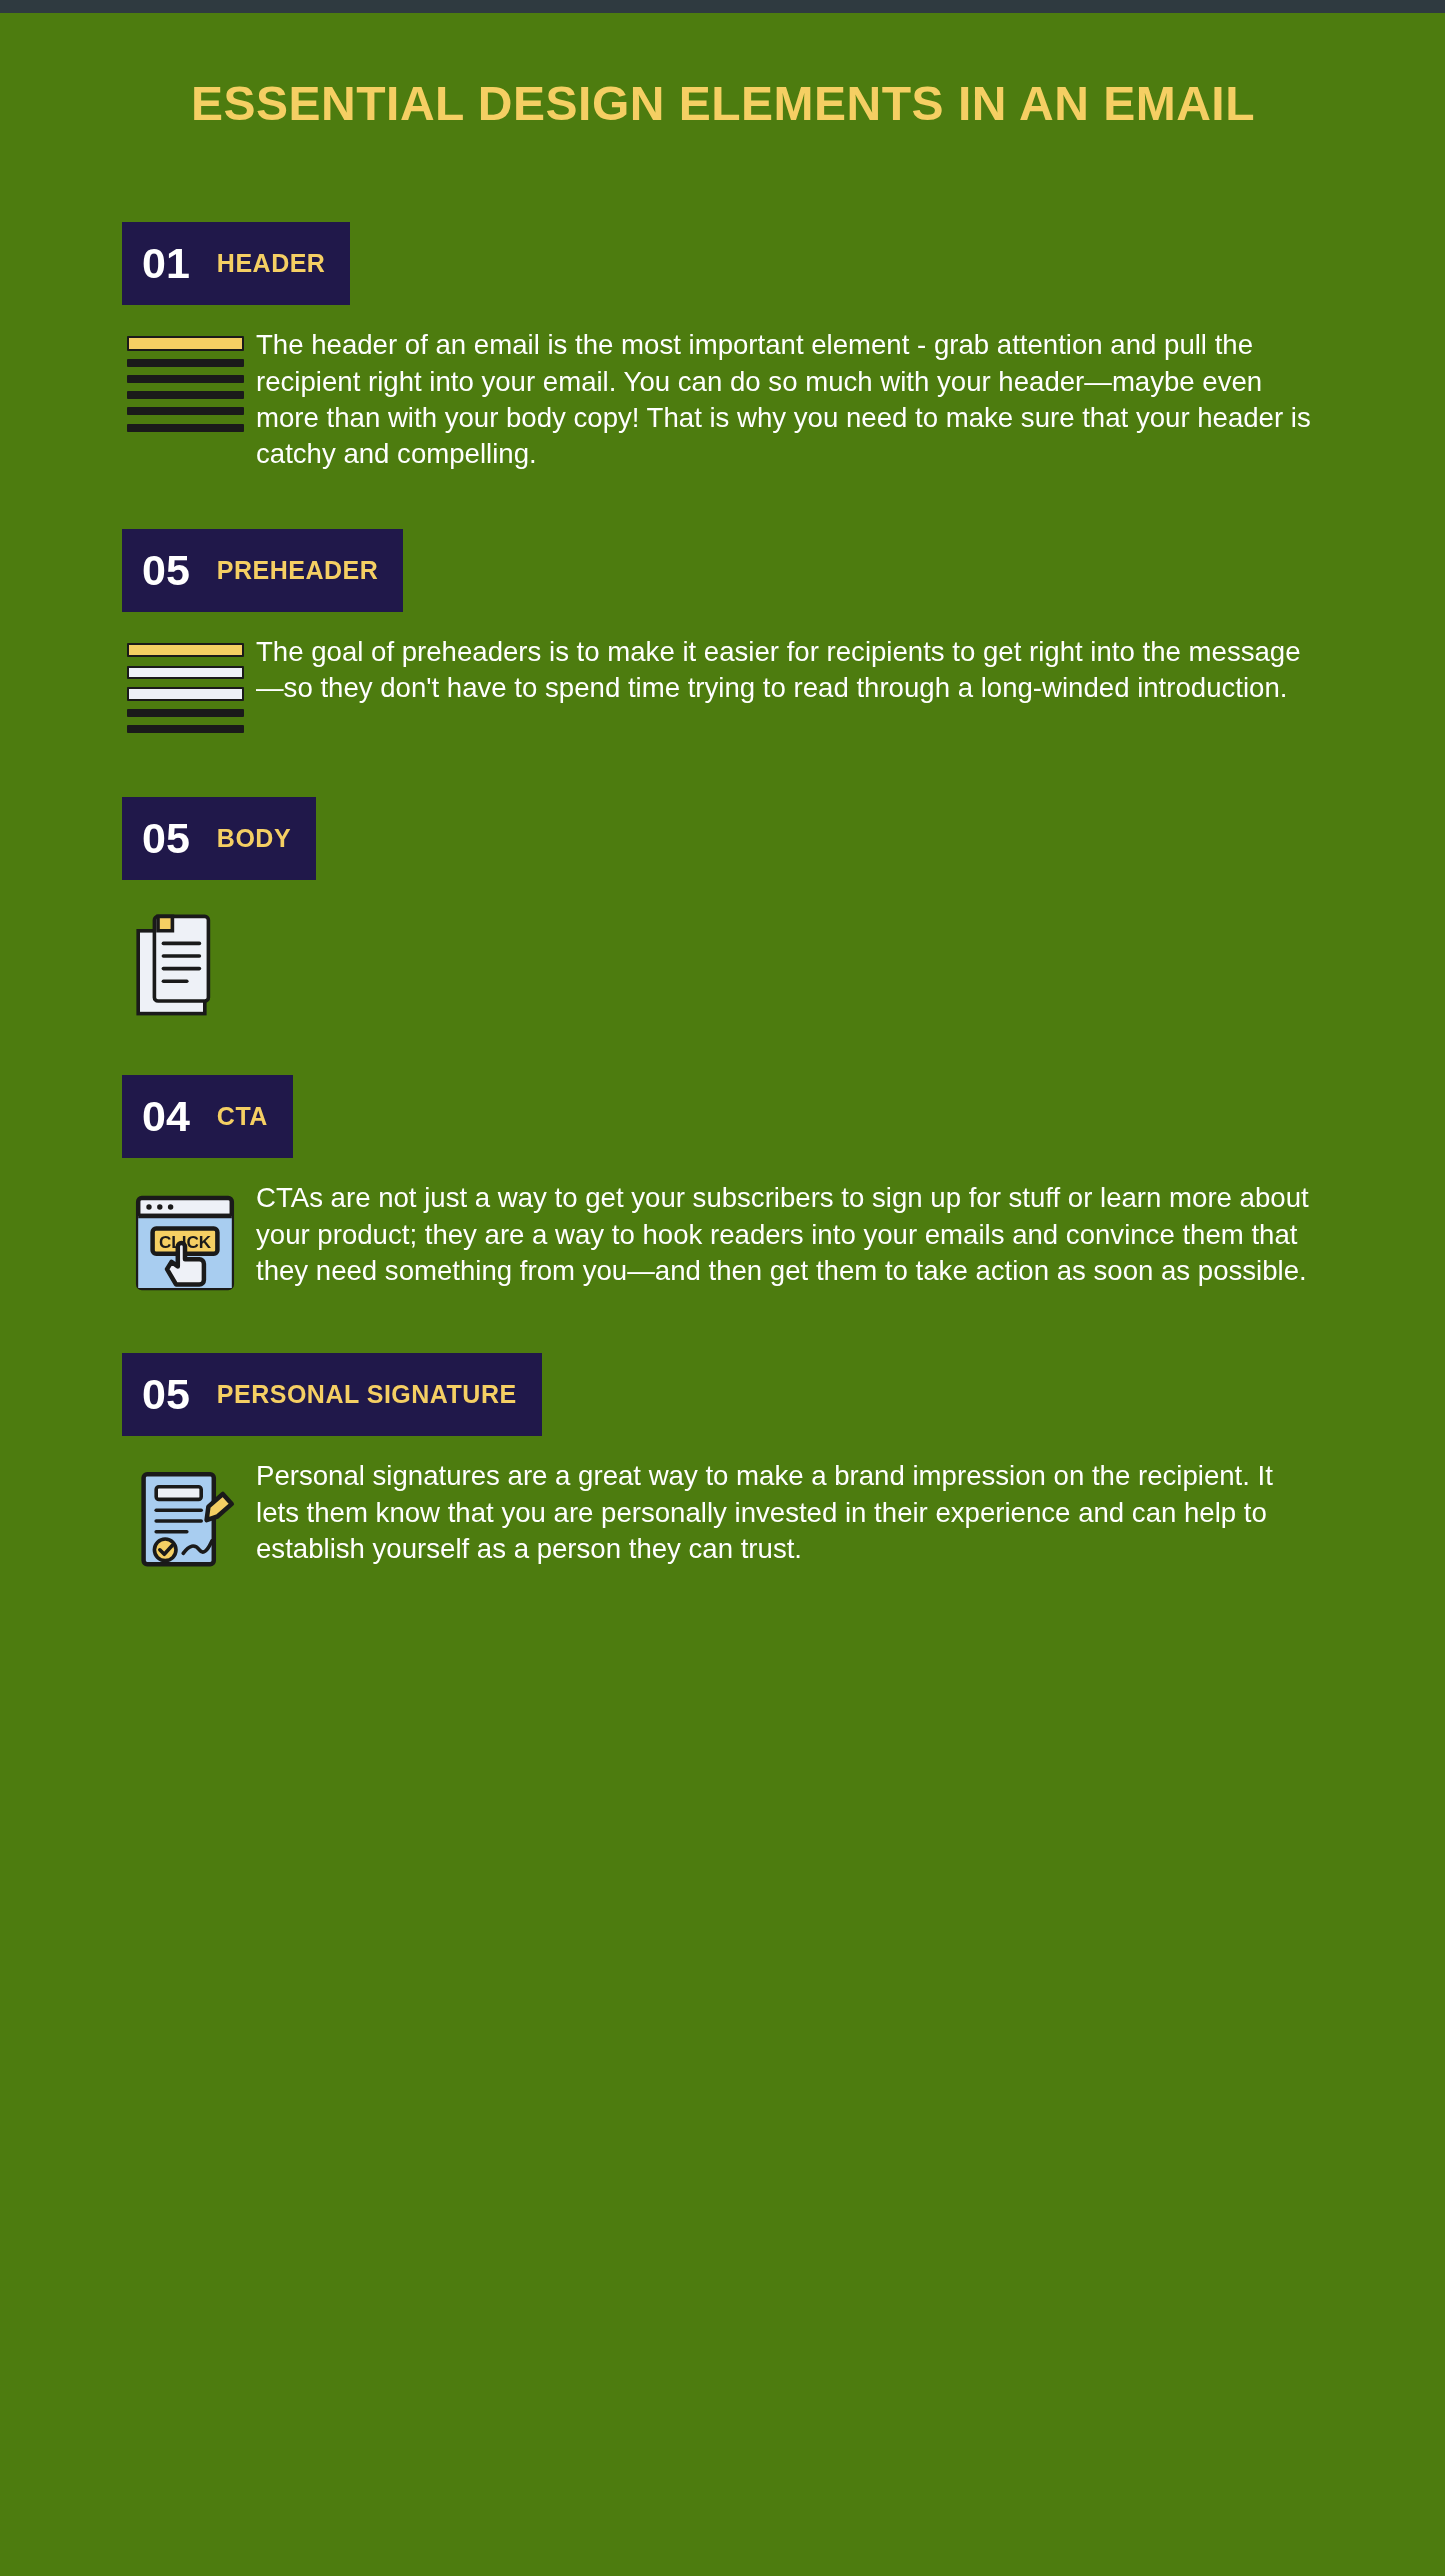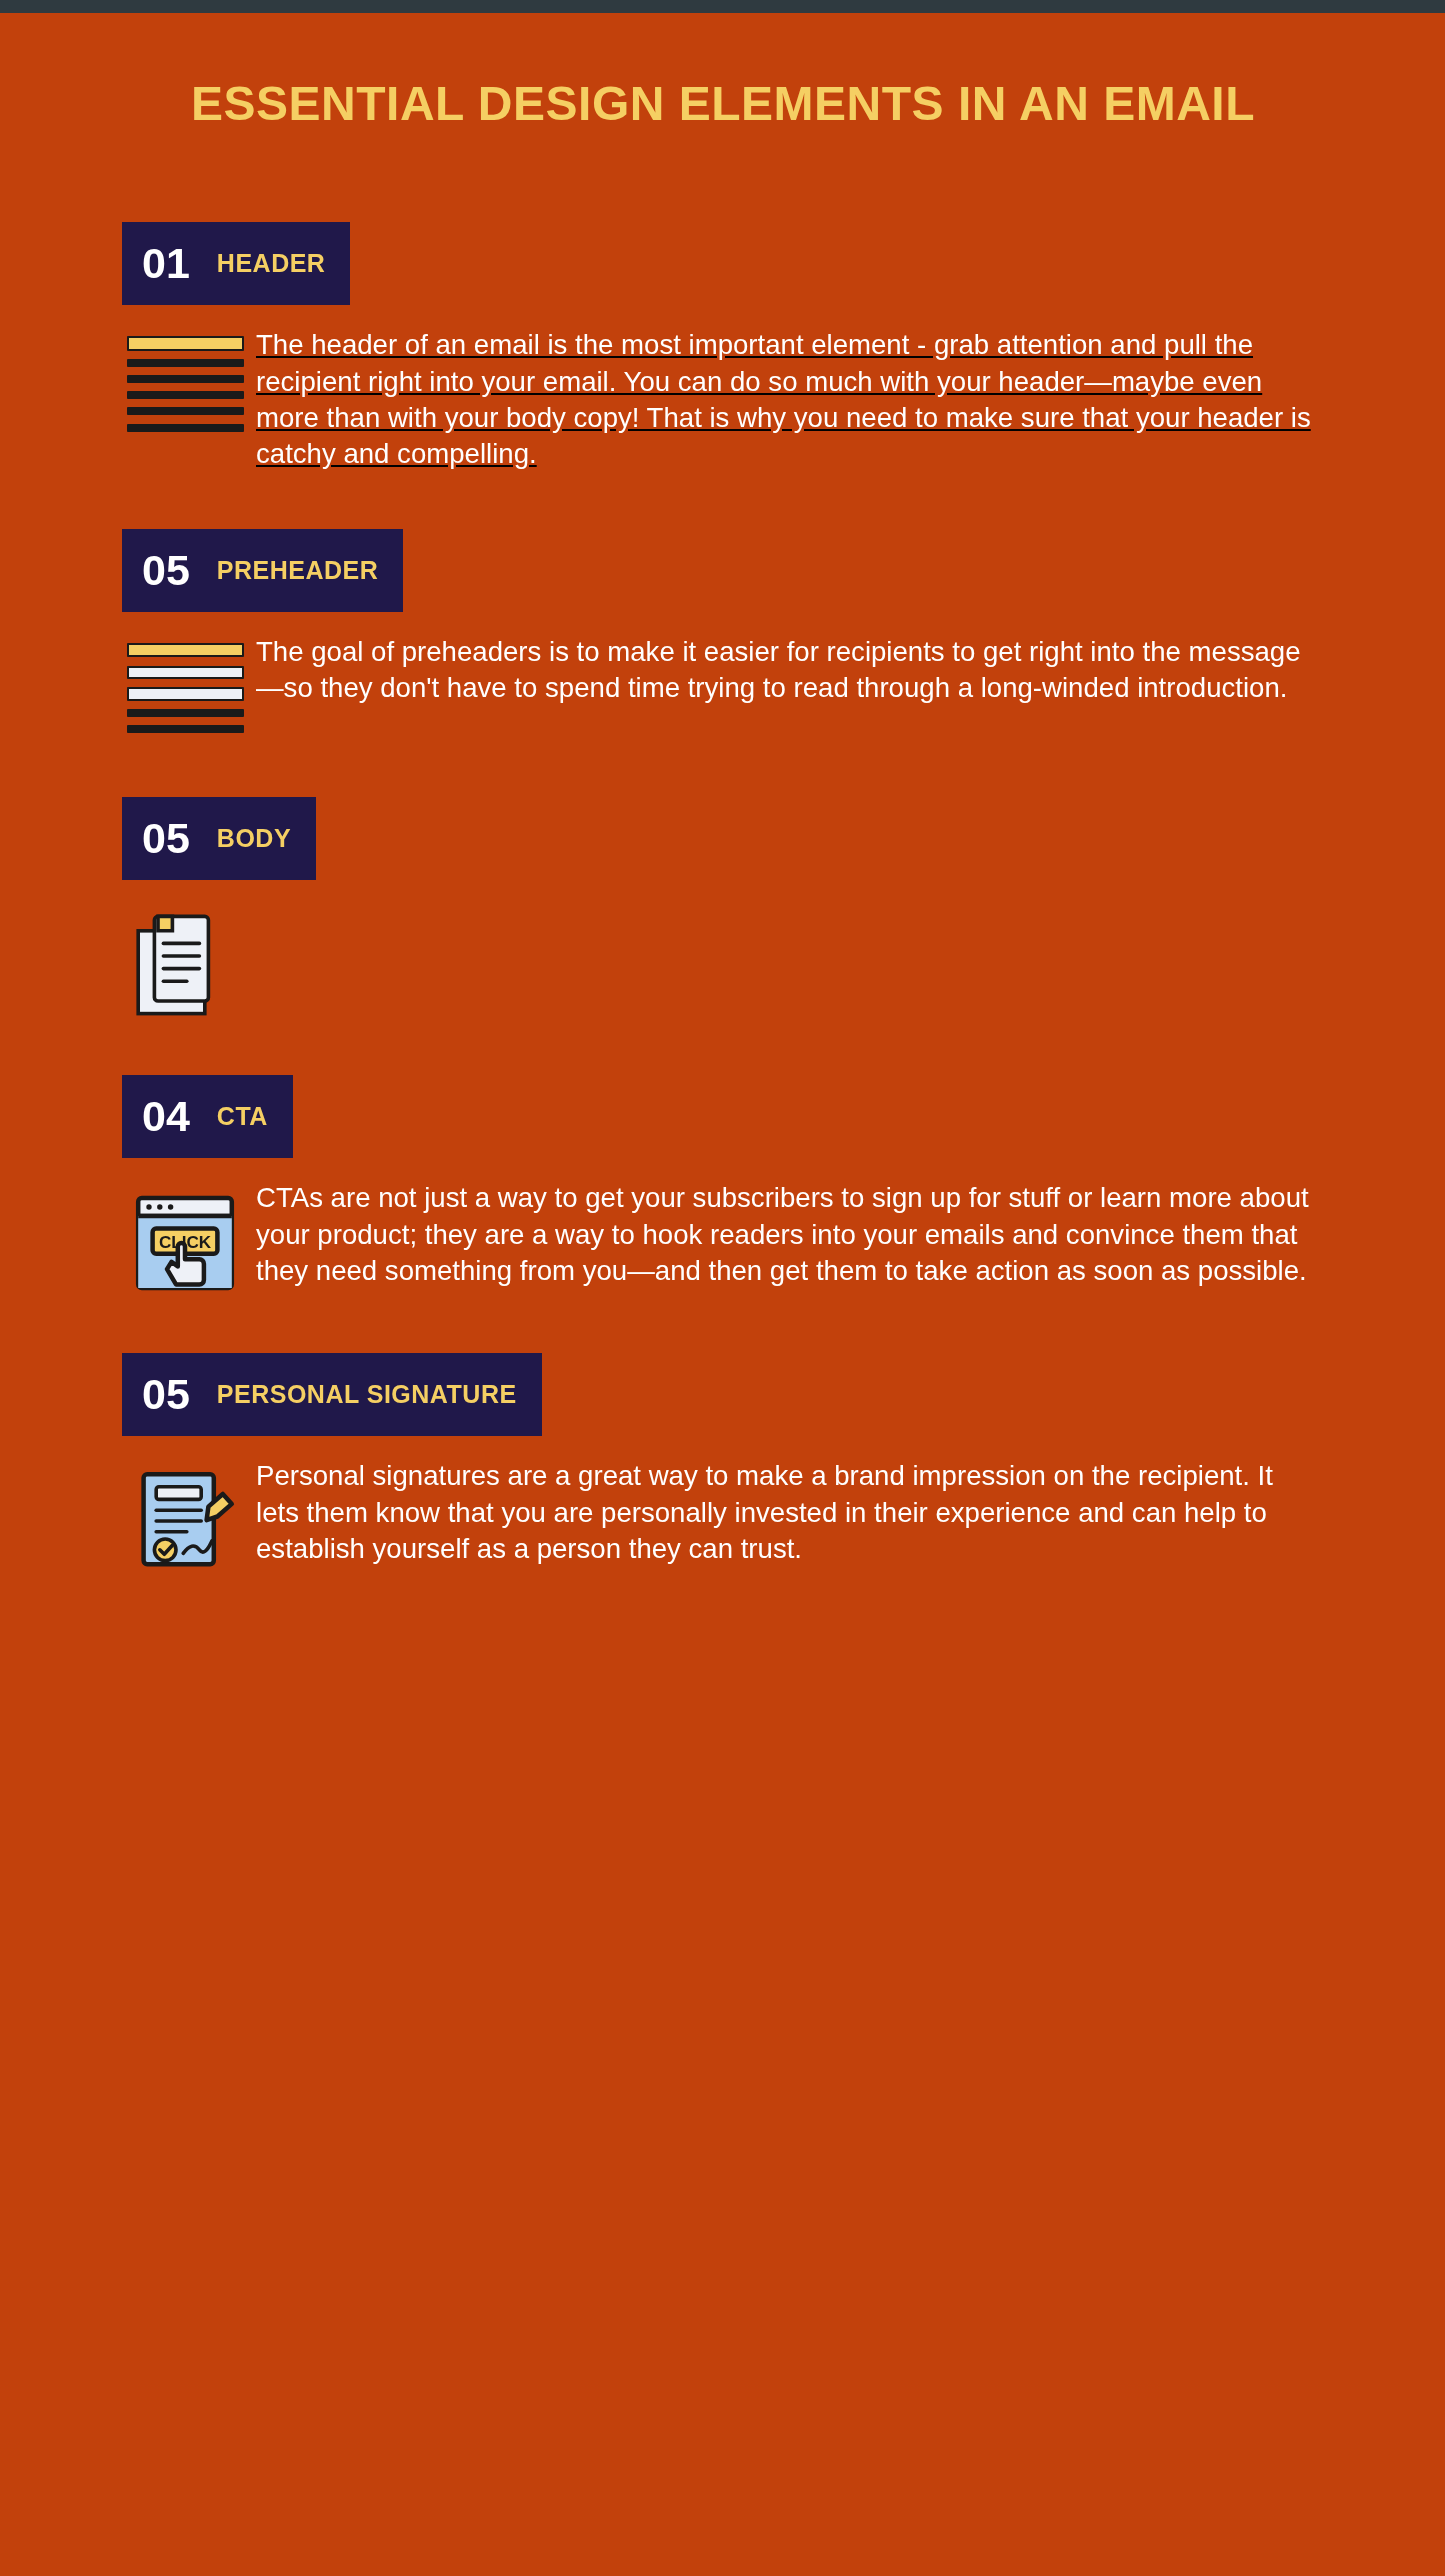--- a/index.html
+++ b/index.html
@@ -7,21 +7,21 @@
     padding: 0;
     background: #2f3a40;
   }
   body {
     font-family: "Liberation Sans", sans-serif;
   }
   .page {
     position: relative;
     width: 1446px;
     height: 2576px;
-    background: #c2410c;
+    background: #4d7c0f;
     box-sizing: border-box;
     overflow: hidden;
   }
   .top-strip {
     position: absolute;
     top: 0; left: 0; right: 0;
     height: 12.6px;
     background: #2f3a40;
   }
   .inner {
@@ -44,21 +44,20 @@
     width: 1175px;
     text-transform: uppercase;
   }
   .section {
     margin-top: 56px;
     padding-left: 68px;
     padding-right: 36px;
   }
   .section:first-of-type {
     margin-top: 90px;
-    text-decoration: underline;
   }
   .tag {
     display: inline-flex;
     align-items: center;
     background: #20184a;
     height: 83px;
     padding: 0 25px 0 20px;
     box-sizing: border-box;
   }
   .tag .num {

